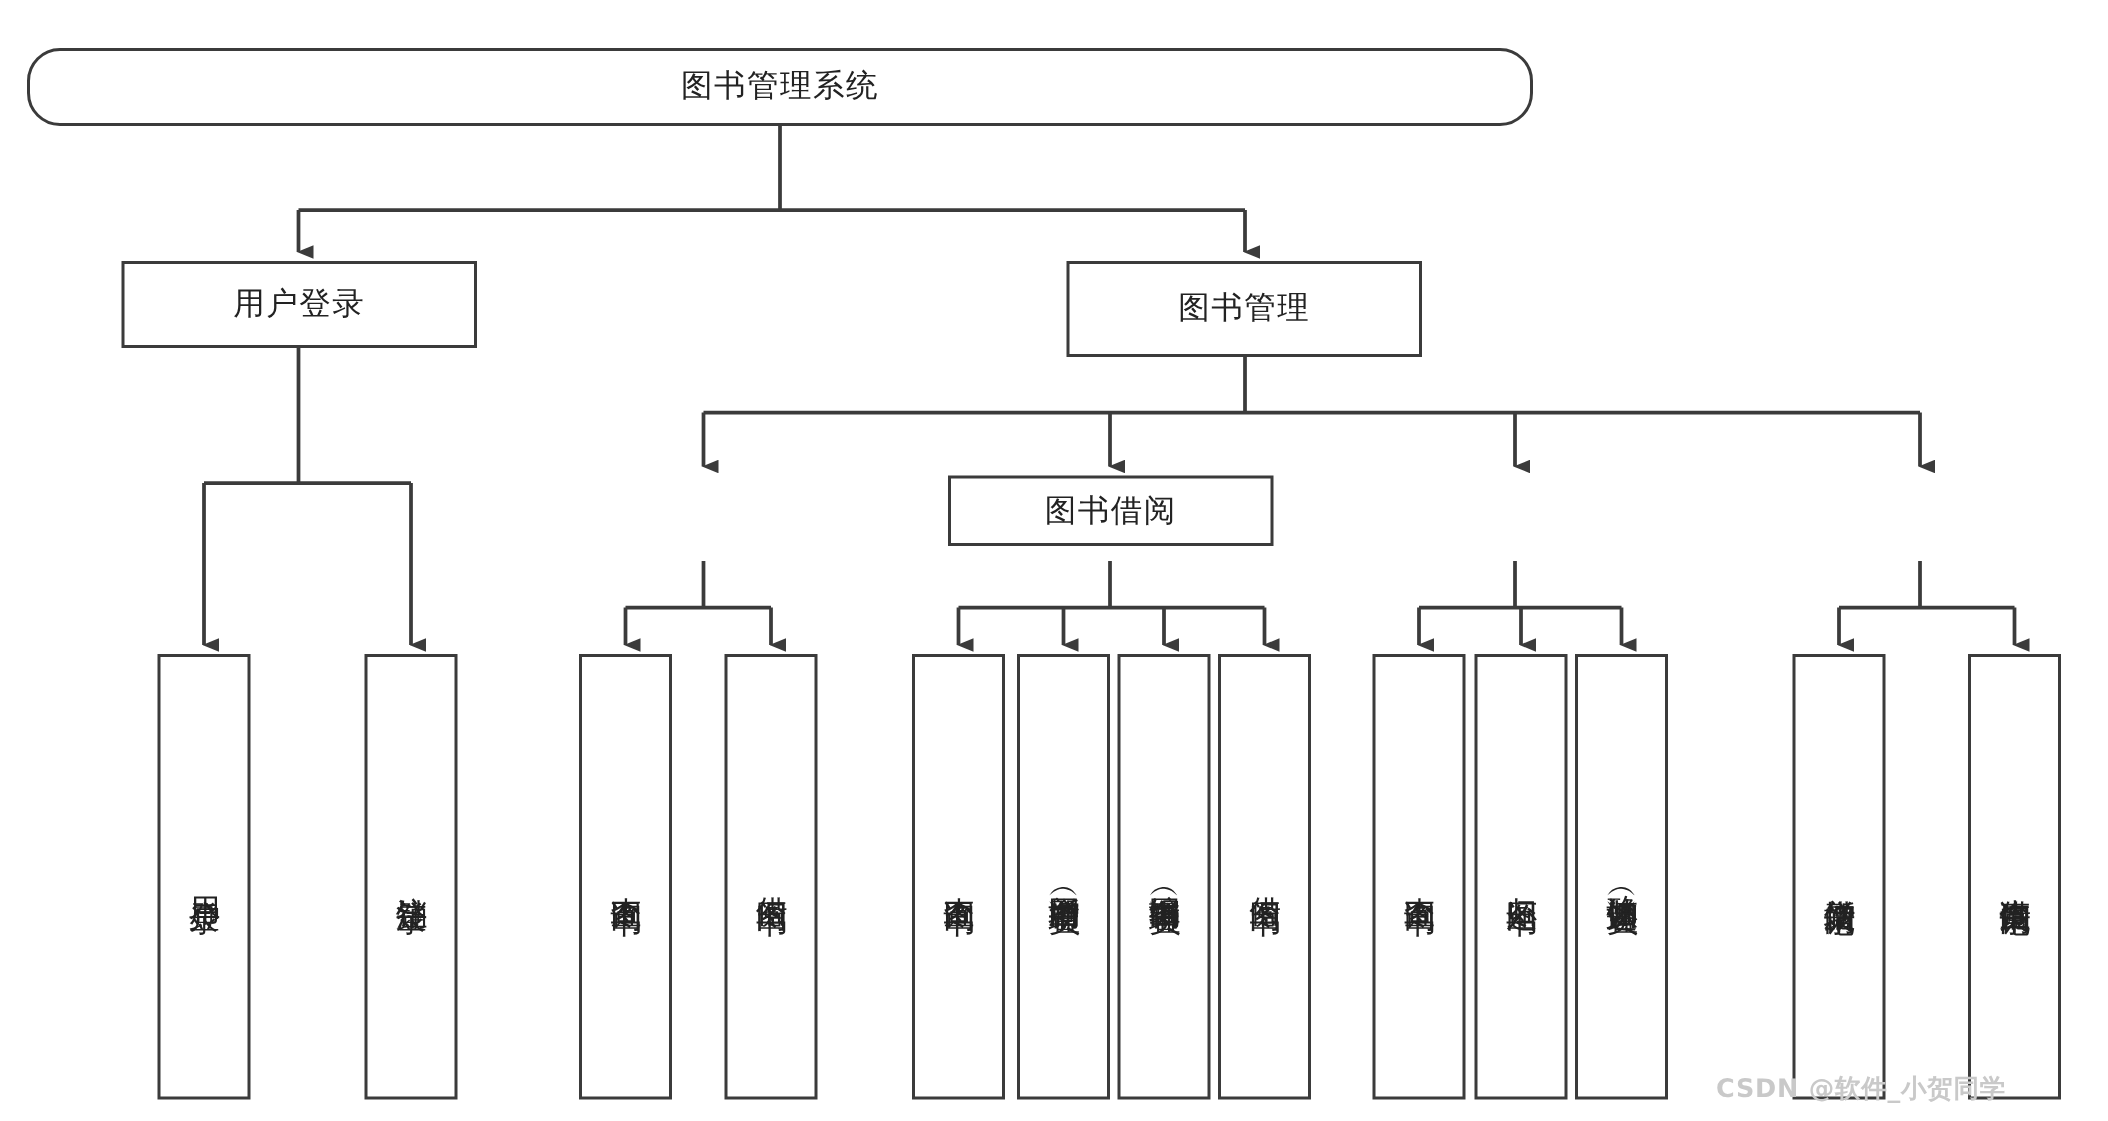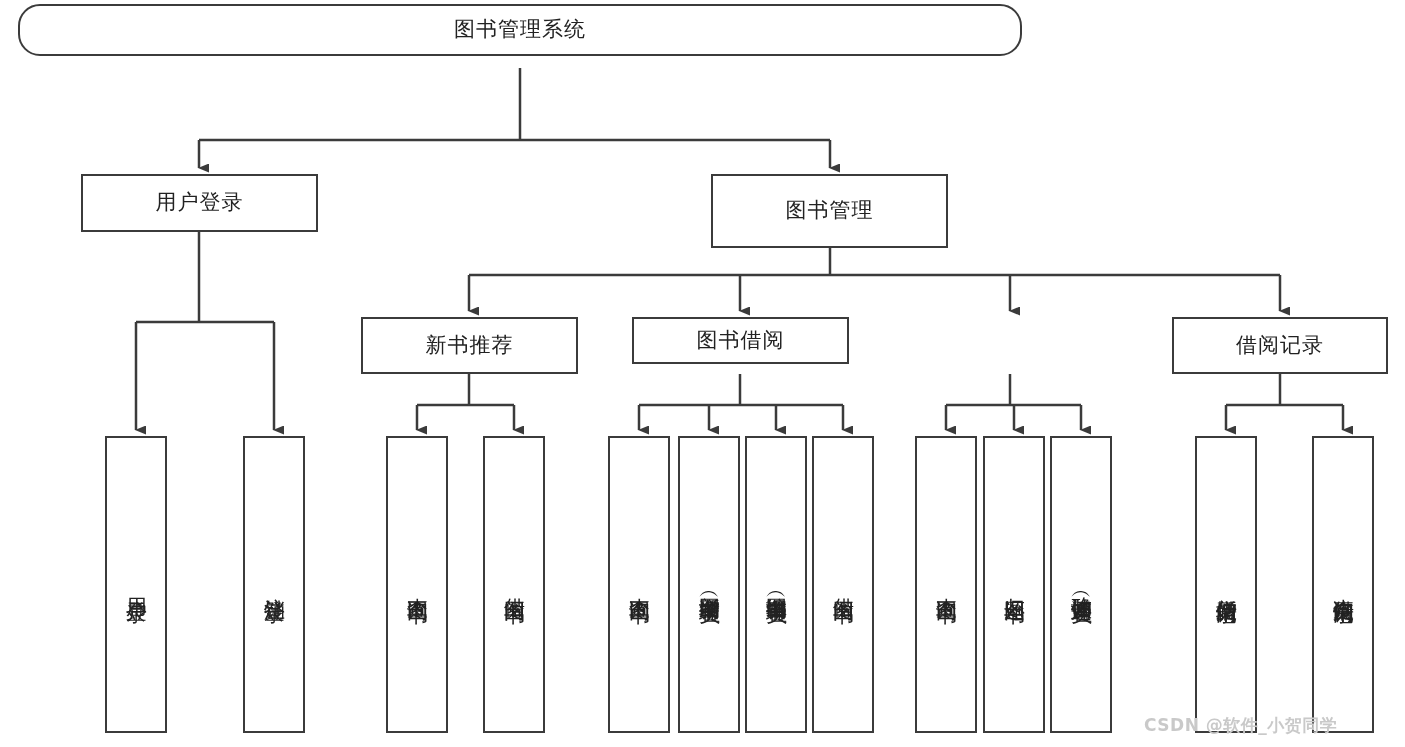--- a/index.html
+++ b/index.html
@@ -127,28 +127,26 @@
     </g>
 
     <g stroke="#3b3b3b" stroke-width="2.5" fill="none">
       <path d="M1280,374 L1280,405"></path>
       <path d="M1226,405 L1343,405"></path>
       <path d="M1226,405 L1226,430" marker-end="url(#arrowhead)"></path>
       <path d="M1343,405 L1343,430" marker-end="url(#arrowhead)"></path>
     </g>
   </svg>
 
-  <div class="node node-h" style="left: 18px; top: 4px; width: 1004px; height: 52px; border-radius: 22px;">图书管理系统</div>
+  <div class="node node-h" style="left: 18px; top: 32px; width: 1004px; height: 52px; border-radius: 22px;">图书管理系统</div>
 
   <div class="node node-h" style="left: 81px; top: 174px; width: 237px; height: 58px;">用户登录</div>
-  <div class="node node-h" style="left: 711px; top: 174px; width: 237px; height: 74px;">图书管理</div>
+  <div class="node node-h" style="left: 711px; top: 174px; width: 237px; height: 64px;">图书管理</div>
 
-  <div class="node node-h" style="left: 361px; top: 317px; width: 217px; height: 57px;">新书推荐</div>
   <div class="node node-h" style="left: 632px; top: 317px; width: 217px; height: 47px;">图书借阅</div>
-  <div class="node node-h" style="left: 1172px; top: 317px; width: 216px; height: 57px;">借阅记录</div>
 
   <div class="node node-v" style="left: 105px; top: 436px; width: 62px; height: 297px;">用户登录</div>
   <div class="node node-v" style="left: 243px; top: 436px; width: 62px; height: 297px;">注销登录</div>
   <div class="node node-v" style="left: 386px; top: 436px; width: 62px; height: 297px;">查询图书</div>
   <div class="node node-v" style="left: 483px; top: 436px; width: 62px; height: 297px;">借阅图书</div>
   <div class="node node-v" style="left: 608px; top: 436px; width: 62px; height: 297px;">查询图书</div>
   <div class="node node-v tall" style="left: 678px; top: 436px; width: 62px; height: 297px;">新增图书（管理员）</div>
   <div class="node node-v tall" style="left: 745px; top: 436px; width: 62px; height: 297px;">编辑图书（管理员）</div>
   <div class="node node-v" style="left: 812px; top: 436px; width: 62px; height: 297px;">借阅图书</div>
   <div class="node node-v" style="left: 915px; top: 436px; width: 62px; height: 297px;">查询图书</div>

